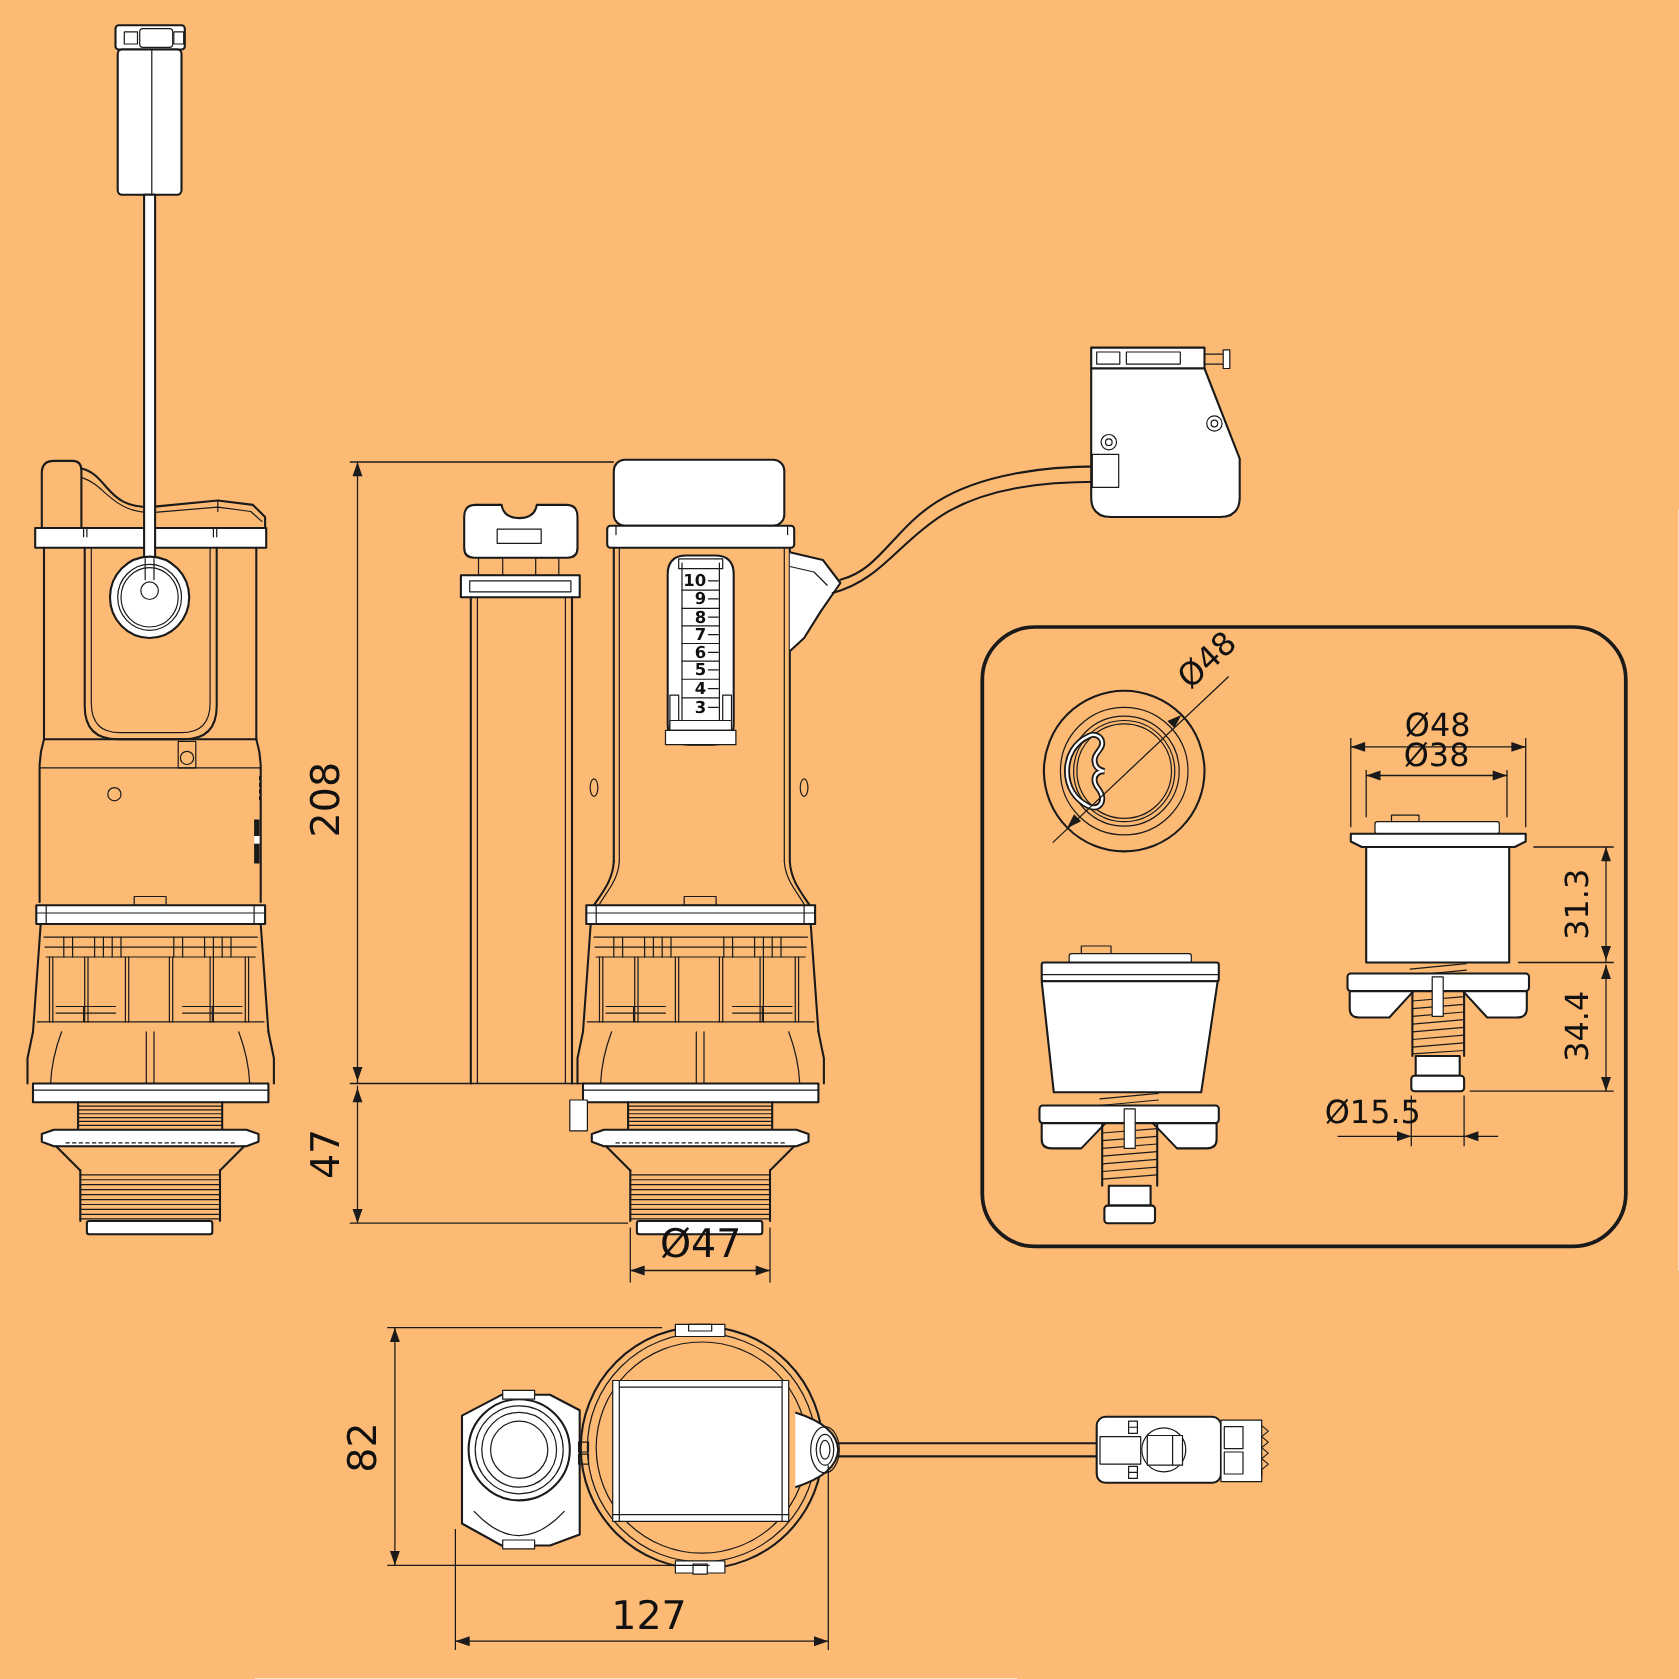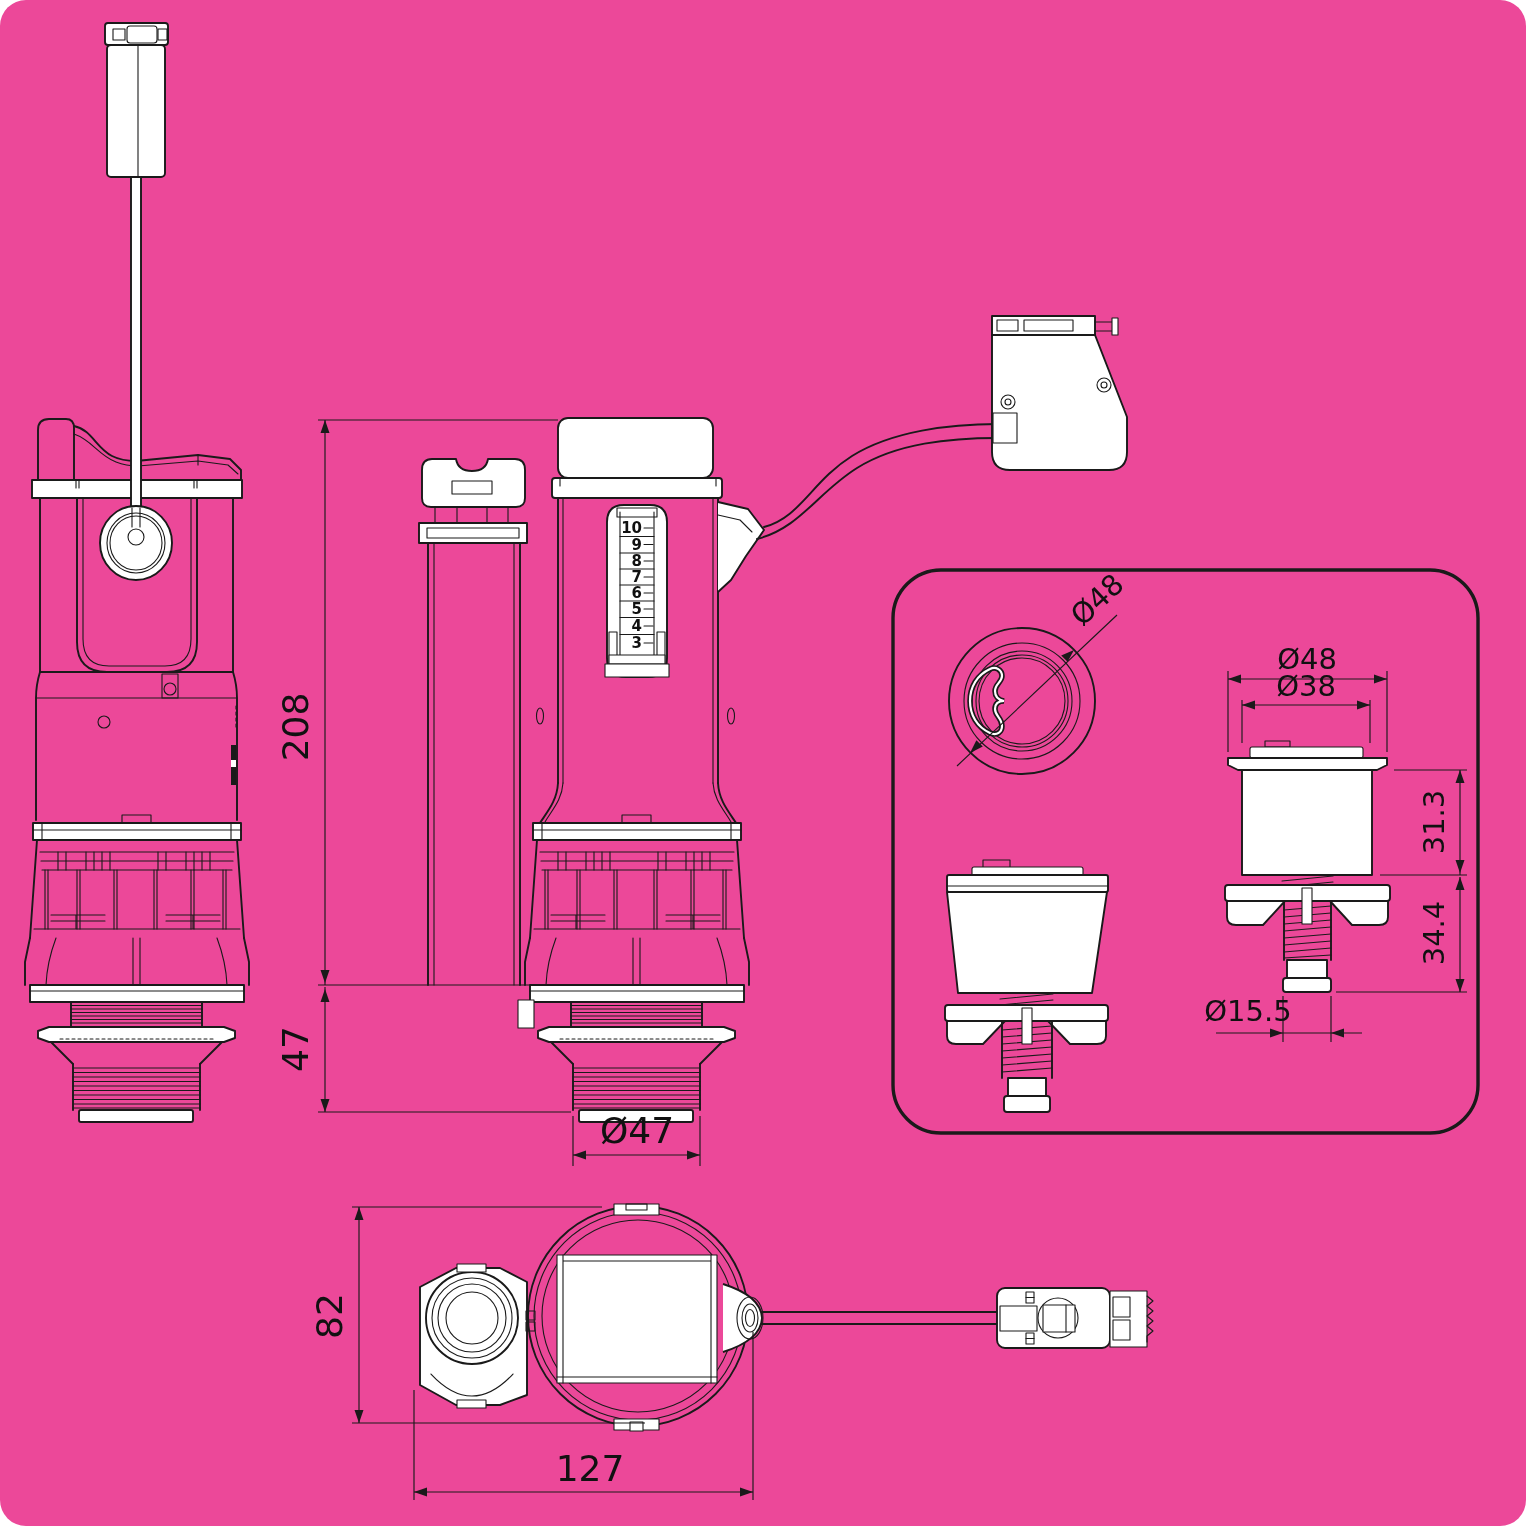--- a/index.html
+++ b/index.html
@@ -1,16 +1,16 @@
 <!DOCTYPE html>
 <html><head>
 <meta charset="utf-8">
 <style>
   html,body{margin:0;padding:0;background:#ffffff;}
-  #stage{width:1526px;height:1526px;position:relative;background:#ec4899;border-radius:26px;}
+  #stage{width:1526px;height:1526px;position:relative;background:#fdba74;}
   svg{display:block;}
   .s2{stroke:#1a1a1a;stroke-width:1.9;fill:none;stroke-linejoin:round;stroke-linecap:round;}
   .s1{stroke:#1a1a1a;stroke-width:1.1;fill:none;stroke-linejoin:round;stroke-linecap:round;}
   .sf{fill:#ffffff;stroke:#1a1a1a;stroke-width:1.9;stroke-linejoin:round;}
   .sf1{fill:#ffffff;stroke:#1a1a1a;stroke-width:1.1;stroke-linejoin:round;}
   .dm{stroke:#1a1a1a;stroke-width:1.15;fill:none;}
   .ar{fill:#1a1a1a;stroke:none;}
   .dk{fill:#1a1a1a;stroke:none;}
   .dsh{stroke-dasharray:3 3;}
   .bean{stroke:#1a1a1a;stroke-width:5.5;fill:none;}

